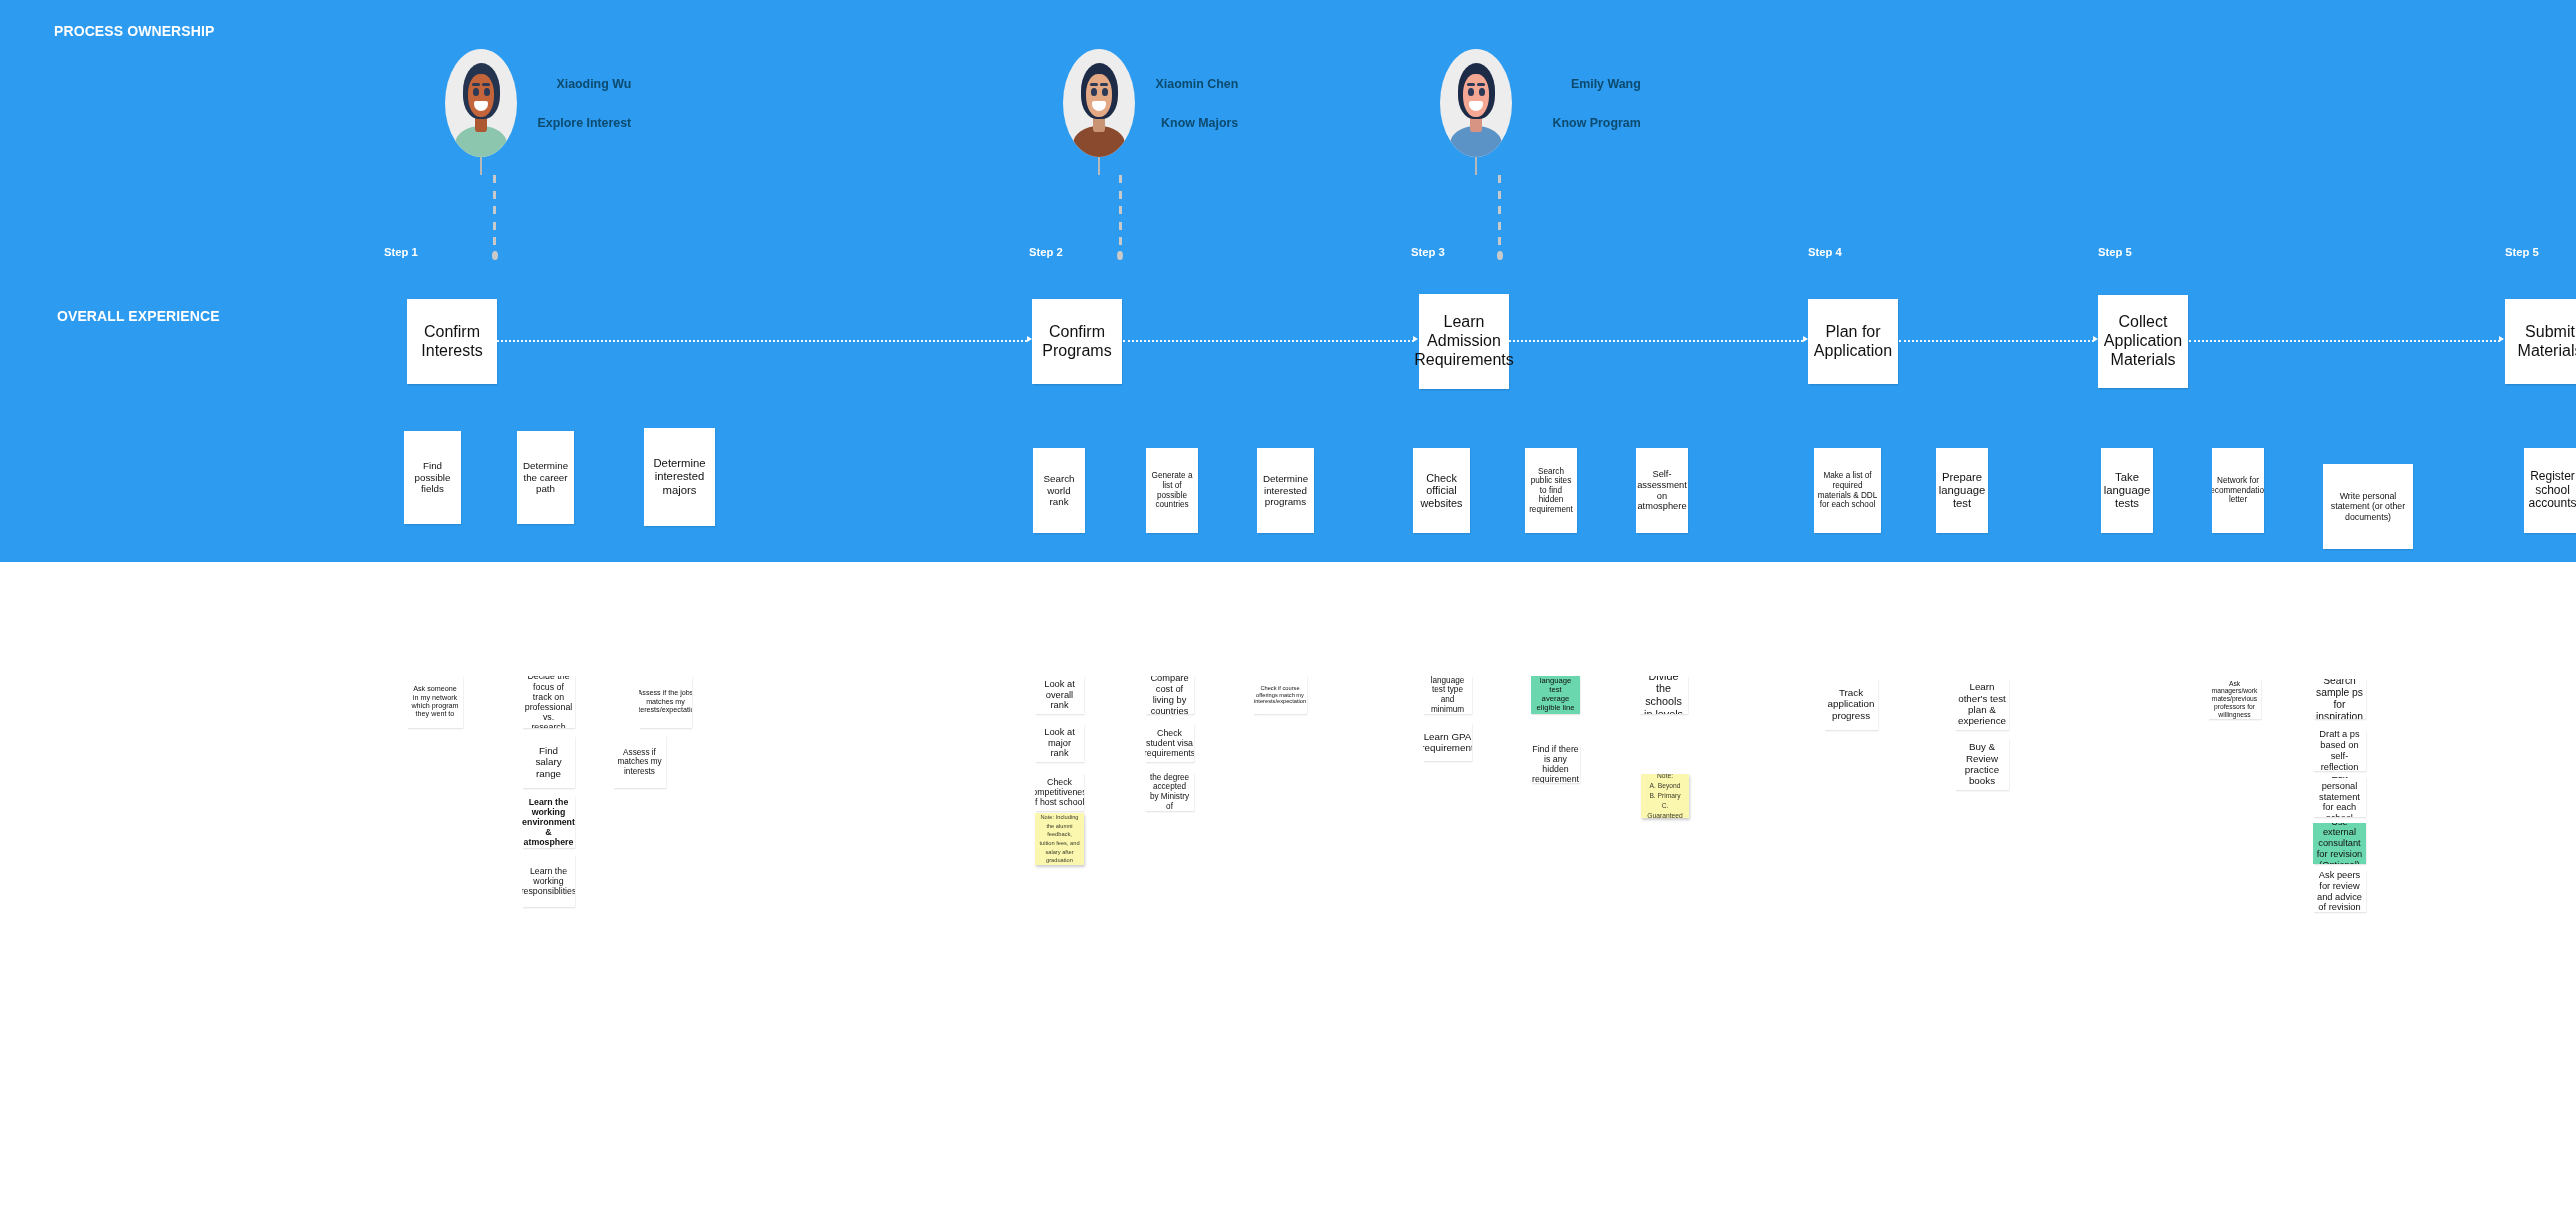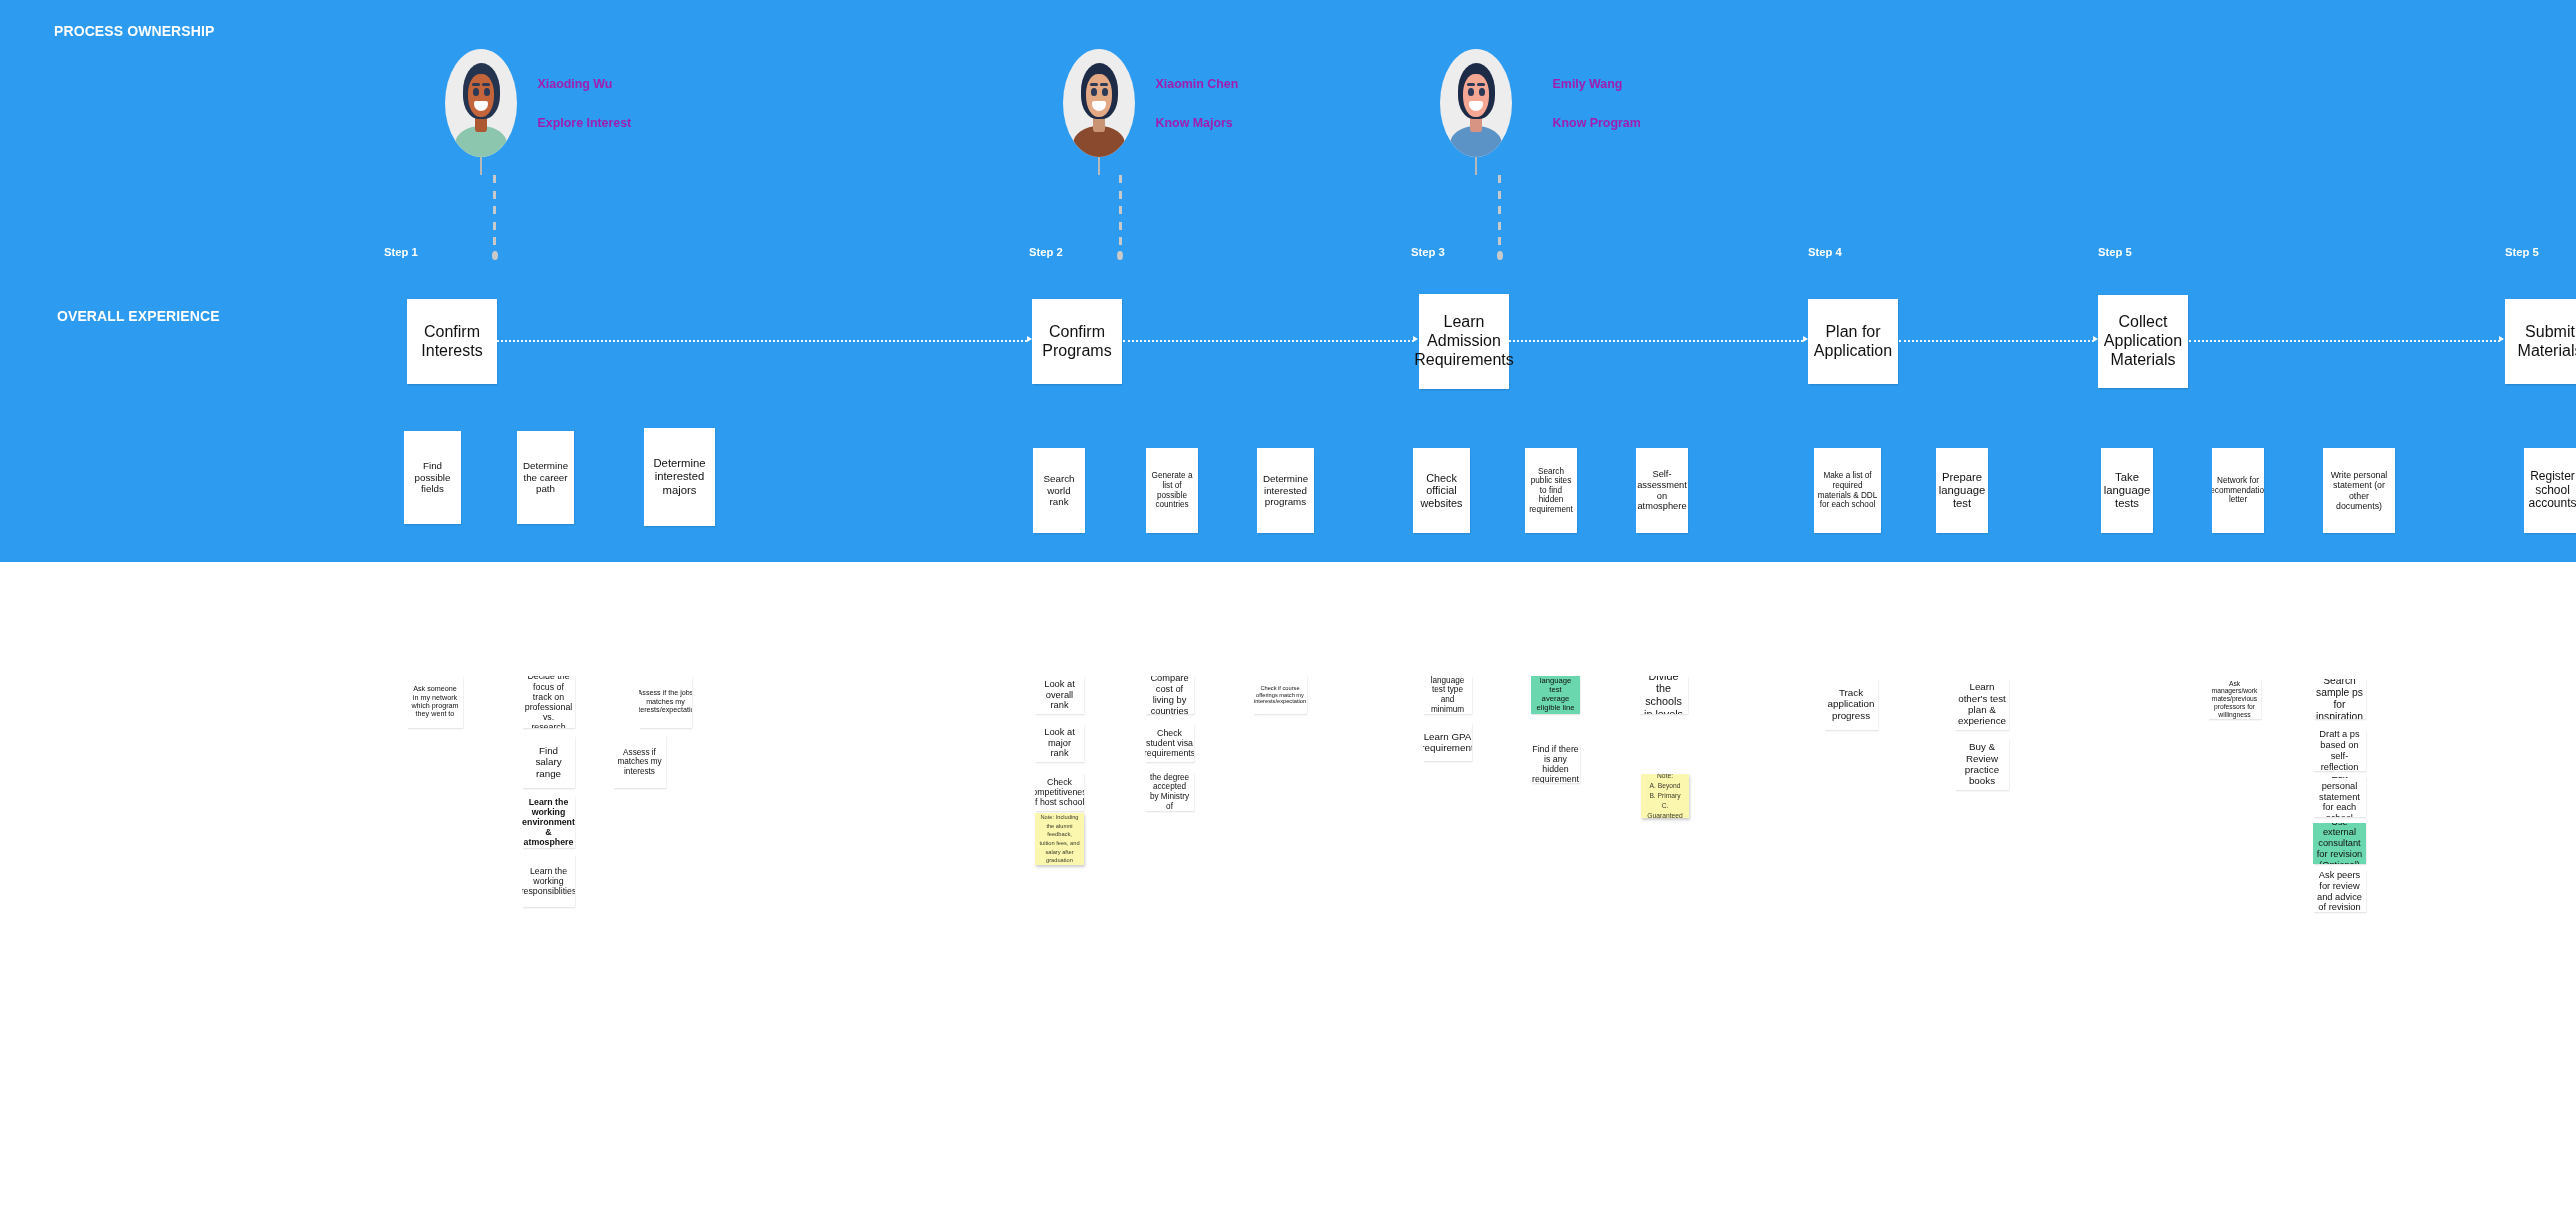--- a/index.html
+++ b/index.html
@@ -39,21 +39,21 @@
   .av-face      { position:absolute; border-radius:46% 46% 48% 48%; }
   .av-body      { position:absolute; border-radius:50% 50% 0 0; }
   .av-neck      { position:absolute; border-radius:3.1px; }
   .av-eye       { position:absolute; width:5.7px; height:7.7px; border-radius:50%; background:#2C3A57; }
   .av-mouth     { position:absolute; width:14.4px; height:10.3px; background:#fff; border-radius:2.1px 2.1px 7.2px 7.2px; }
   .av-brow      { position:absolute; width:8.2px; height:2.6px; border-radius:2.1px; background:#2C3A57; }
 
   .persona-text { margin-left:20.6px; }
   .persona-name,
   .persona-role {
-    color:#a21caf; font-size:12.4px; font-weight:bold; white-space:nowrap;
+    color:#0c4a6e; font-size:12.4px; font-weight:bold; white-space:nowrap;text-align:right;
   }
   .persona-role { margin-top:25px; }
 
   .persona-stem {
     position:absolute; width:2.1px; background:#B8B8B8;
   }
 
   
   .step-label {
     position:absolute; color:#ffffff; font-weight:bold; font-size:11.3px;
@@ -216,21 +216,21 @@
     <div class="card" style="left: 1033px; top: 448px; width: 52px; height: 85px; font-size: 9.8px;">Search world rank</div>
     <div class="card" style="left: 1146px; top: 448px; width: 52px; height: 85px; font-size: 8.2px;">Generate a list of possible countries</div>
     <div class="card" style="left: 1257px; top: 448px; width: 57px; height: 85px; font-size: 9.8px;">Determine interested programs</div>
     <div class="card" style="left: 1413px; top: 448px; width: 57px; height: 85px; font-size: 10.8px;">Check official websites</div>
     <div class="card" style="left: 1525px; top: 448px; width: 52px; height: 85px; font-size: 8.2px;">Search public sites to find hidden requirement</div>
     <div class="card" style="left: 1636px; top: 448px; width: 52px; height: 85px; font-size: 9.3px;">Self-assessment on atmosphere</div>
     <div class="card" style="left: 1814px; top: 448px; width: 67px; height: 85px; font-size: 8.2px;">Make a list of required materials &amp; DDL for each school</div>
     <div class="card" style="left: 1936px; top: 448px; width: 52px; height: 85px; font-size: 11.3px;">Prepare language test</div>
     <div class="card" style="left: 2101px; top: 448px; width: 52px; height: 85px; font-size: 11.3px;">Take language tests</div>
     <div class="card" style="left: 2212px; top: 448px; width: 52px; height: 85px; font-size: 8.2px;">Network for recommendation letter</div>
-    <div class="card" style="left: 2323px; top: 448px; width: 72px; height: 85px; font-size: 8.8px;">Write personal statement (or other documents)</div>
+    <div class="card" style="left: 2323px; top: 464px; width: 90px; height: 85px; font-size: 8.8px;">Write personal statement (or other documents)</div>
     <div class="card" style="left: 2524px; top: 448px; width: 57px; height: 85px; font-size: 12px;">Register school accounts</div>
   </div>
 <div id="detail-cards-layer">
     <div class="card" style="left: 407px; top: 676px; width: 56px; height: 52px; font-size: 7.2px;">Ask someone in my network which program they went to</div>
     <div class="card" style="left: 522px; top: 676px; width: 53px; height: 52px; font-size: 8.8px;">Decide the focus of track on professional vs. research</div>
     <div class="card" style="left: 639px; top: 676px; width: 53px; height: 52px; font-size: 7.2px;">Assess if the jobs matches my interests/expectation</div>
     <div class="card" style="left: 522px; top: 736px; width: 53px; height: 52px; font-size: 9.8px;">Find salary range</div>
     <div class="card" style="left: 613px; top: 736px; width: 53px; height: 52px; font-size: 8.2px;">Assess if matches my interests</div>
     <div class="card" style="left: 522px; top: 796px; width: 53px; height: 52px; font-size: 8.8px; font-weight: bold;">Learn the working environment &amp; atmosphere</div>
     <div class="card" style="left: 522px; top: 855px; width: 53px; height: 52px; font-size: 8.8px;">Learn the working responsiblities</div>

